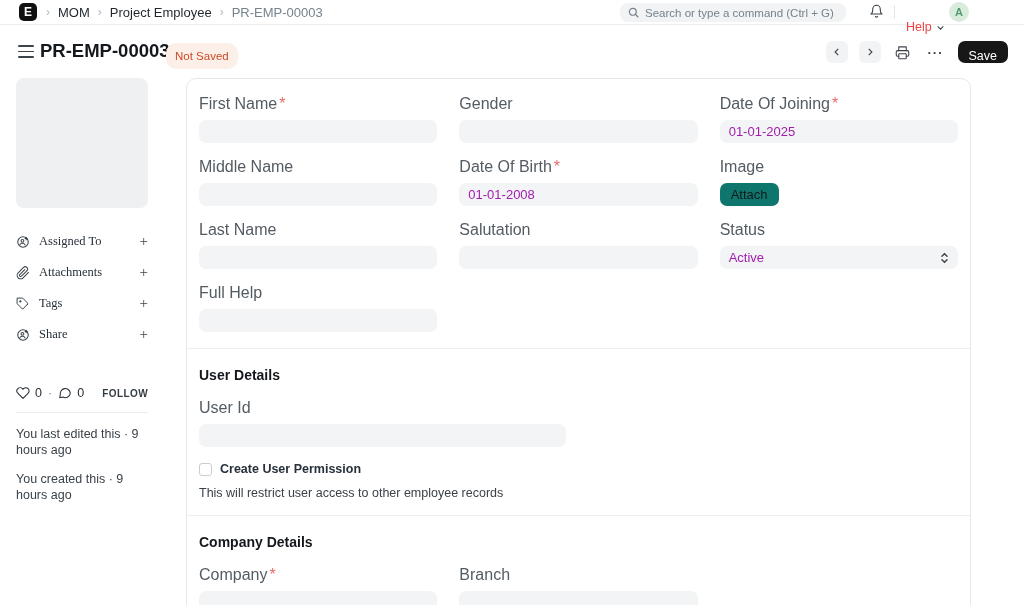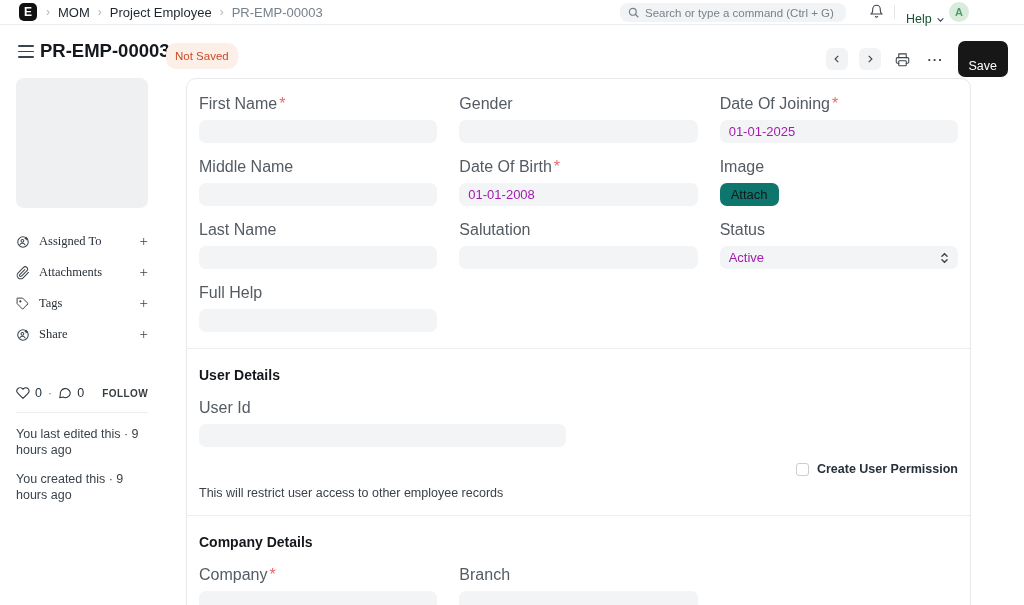--- a/index.html
+++ b/index.html
@@ -18,41 +18,41 @@
   .crumb { color:#1f272e; }
   .crumb.last { color:#76828c; }
   .searchbox { position:absolute; left:620px; top:3px; width:226px; height:19px;
     background:#f2f3f4; border-radius:8px; display:flex; align-items:center; padding:0 8px; gap:6px; }
   .searchbox svg { flex:0 0 auto; }
   .searchbox input { border:none; background:transparent; outline:none; width:100%;
     font-size:11.5px; color:#76828c; font-family:"Liberation Sans",sans-serif; }
   .searchbox input::placeholder { color:#76828c; }
   .nav-bell { position:absolute; left:869px; top:4px; }
   .nav-divider { position:absolute; left:894px; top:5px; width:1px; height:14px; background:#e4e6e9; }
-  .nav-help { position:absolute; left:906px; top:12px; display:flex; align-items:center; gap:4px;
-    font-size:12.5px; color:#14532d; cursor:pointer; }
+  .nav-help { position:absolute; left:906px; top:20px; display:flex; align-items:center; gap:4px;
+    font-size:12.5px; color:#ef4444; cursor:pointer; }
   .avatar { position:absolute; left:949px; top:2px; width:20px; height:20px; border-radius:50%;
     background:#d9ecdc; color:#4f9a71; font-size:11px; font-weight:bold;
     display:flex; align-items:center; justify-content:center; }
 
   
   .page-header { position:absolute; top:36px; left:0; width:1024px; height:32px; }
   .hamburger { position:absolute; left:18px; top:9px; width:16px; height:13px; cursor:pointer;
     display:flex; flex-direction:column; justify-content:space-between; }
   .hamburger span { display:block; height:1.6px; background:#3c444b; border-radius:1px; }
   .page-title { position:absolute; left:40px; top:4px; font-size:18.5px; font-weight:bold; color:#14181c; }
   .badge { position:absolute; left:166px; top:7px; height:26px; background:#fcefe8; color:#cb4a27;
     border-radius:10px; font-size:11.5px; display:flex; align-items:center; padding:0 9px; }
   .hdr-actions { position:absolute; right:16px; top:5px; display:flex; align-items:center; gap:11px; }
   .icon-btn { width:22px; height:22px; border:none; background:#f2f3f4; border-radius:6px;
     display:flex; align-items:center; justify-content:center; cursor:pointer; }
   .icon-btn.plain { background:transparent; }
   .dots { font-size:13px; letter-spacing:1px; color:#3c444b; font-weight:bold; line-height:1; }
   .save-btn { height:22px; background:#171717; color:#fff; border:none; border-radius:7px;
-    font-size:12.5px; padding:18px 11px; cursor:pointer; font-family:"Liberation Sans",sans-serif; }
+    font-size:12.5px; padding:8px 11px; cursor:pointer; font-family:"Liberation Sans",sans-serif; }
 
   
   .sidebar { position:absolute; left:16px; top:78px; width:132px; }
   .img-placeholder { width:132px; height:130px; background:#eef0f1; border-radius:8px; }
   .side-menu { margin-top:18px;font-family:Liberation Serif, serif; }
   .side-item { display:flex; align-items:center; height:31px; cursor:pointer; }
   .side-item .s-icon { width:15px; display:flex; align-items:center; color:#3c444b; }
   .side-item .s-label { font-size:12.5px; color:#27303a; margin-left:8px; flex:1; }
   .side-item .s-plus { color:#3c444b; font-size:15px; font-weight:normal; cursor:pointer; line-height:1; }
   .engage-row { margin-top:36px; display:flex; align-items:center; font-size:12.5px; color:#27303a; }
@@ -72,21 +72,21 @@
   .field { margin-bottom:15px; }
   .f-label { display:block; font-size:16px; color:#535b63; margin-bottom:7px; }
   .req { color:#e86a6a; margin-left:2px; }
   .control { height:23px; background:#f3f4f5; border-radius:7px; display:flex; align-items:center;
     padding:0 9px; font-size:13px; color:#a21caf; cursor:text; }
   .control.select { cursor:pointer; justify-content:space-between; }
   .attach-btn { display:inline-flex; align-items:center; height:23px; background:#0f766e;
     border:none; border-radius:7px; padding:0 11px; font-size:13px; color:#14181c; cursor:pointer;
     font-family:"Liberation Sans",sans-serif; }
   .wide-input { width:367px; }
-  .check-row { display:flex; align-items:center; gap:8px; margin-top:1px; cursor:pointer;justify-content:flex-end; }
+  .check-row { display:flex; align-items:center; gap:8px; margin-top:1px; cursor:pointer; }
   .checkbox { width:13px; height:13px; border:1px solid #c9ced3; border-radius:3px; background:#fff; flex:0 0 auto; }
   .check-label { font-size:12.5px; font-weight:bold; color:#27303a; }
   .helper { font-size:12.5px; color:#3a4249; margin-top:10px; }
 </style>
 </head>
 <body>
 
 <div class="navbar">
   <div class="logo">E</div>
   <div class="breadcrumb">

